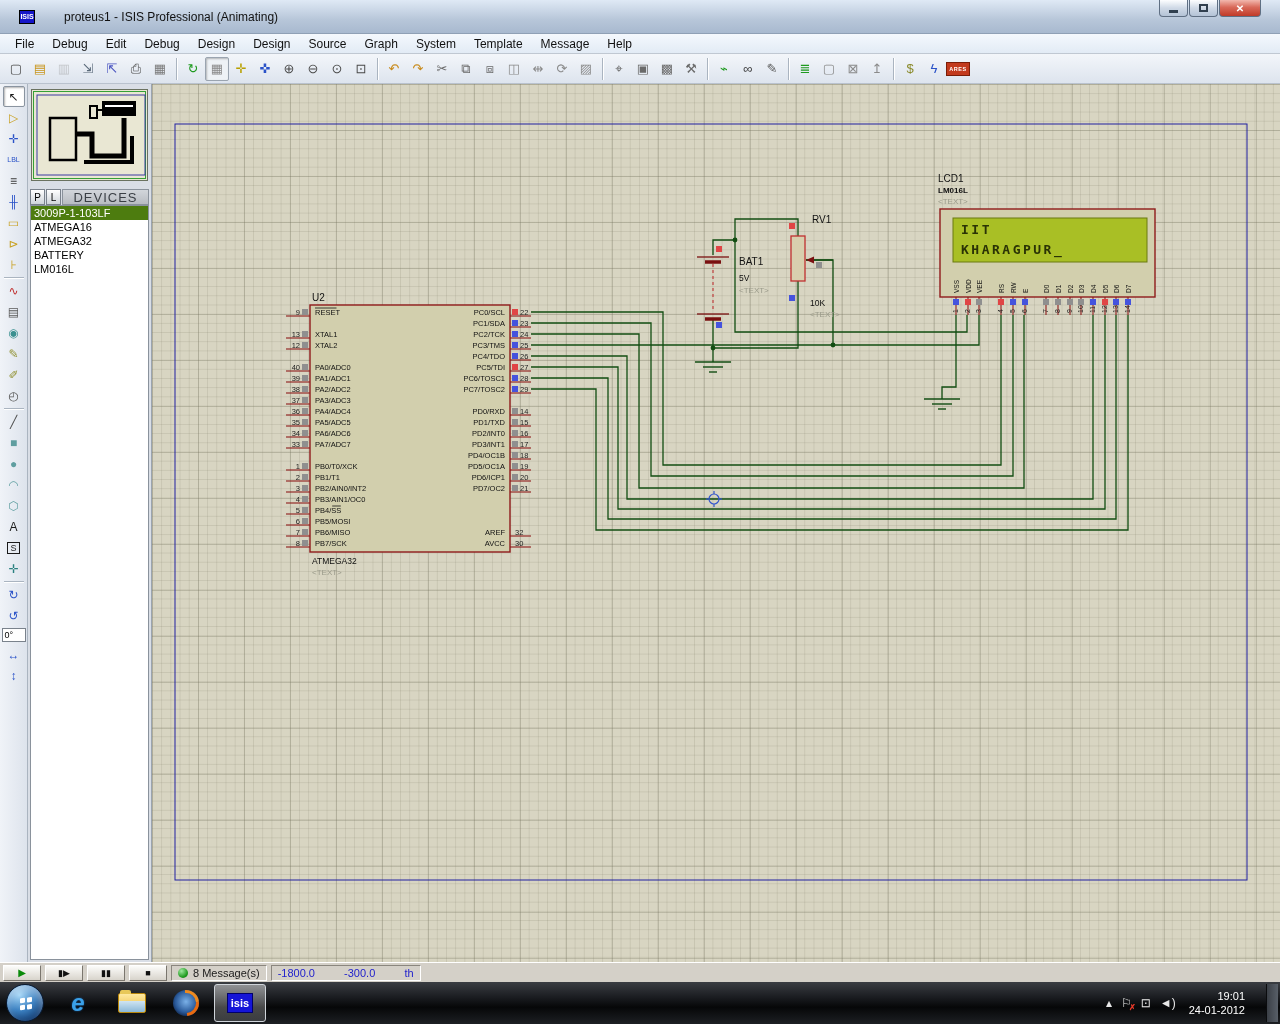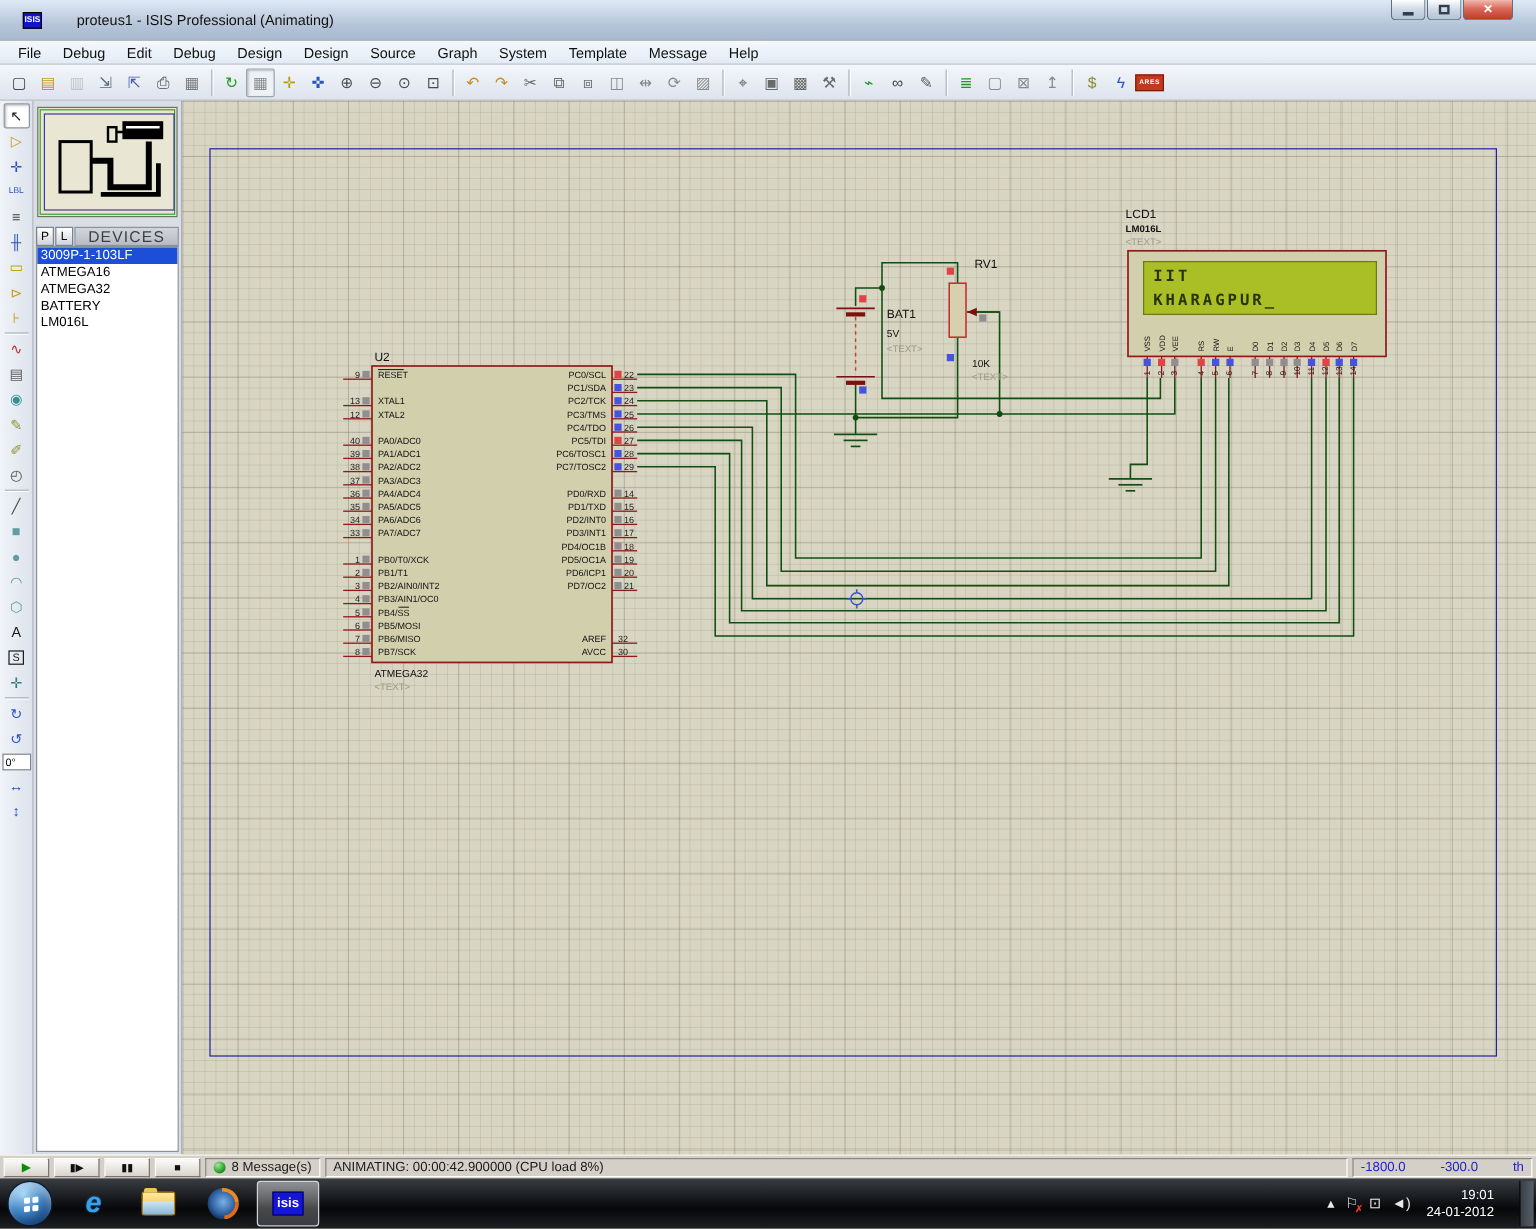--- a/index.html
+++ b/index.html
@@ -40,21 +40,21 @@
   .angle-box { width:24px; height:14px; background:#fff; border:1px solid #7a828c; font-size:9px; display:flex; align-items:center; padding-left:2px; margin:2px 0; }
 
   .sidepanel { width:124px; background:#d9dee6; border-right:1px solid #9aa4b0; display:flex; flex-direction:column; }
   .preview { margin:5px 3px 8px 3px; height:92px; border:1px solid #6a7260; background:#e9e7d3; padding:1px; }
   .preview-inner { width:100%; height:100%; border:1px solid #35a035; position:relative; }
   .selector-head { display:flex; align-items:stretch; height:16px; margin:0 2px; }
   .pl-btn { width:15px; background:linear-gradient(#fff,#cfd4da); border:1px solid #7a828c; font-size:10px; display:flex; align-items:center; justify-content:center; cursor:pointer; margin-right:1px; }
   .devices-header { flex:1; background:linear-gradient(#d2d6db,#b8bcc2); border:1px solid #8a929c; font-size:13px; color:#3a3f45; display:flex; align-items:center; justify-content:center; letter-spacing:1px; }
   .device-list { flex:1; background:#fff; border:1px solid #8a929c; margin:0 2px 2px 2px; overflow:hidden; font-size:11px; }
   .dev-item { padding:1px 3px; color:#000; cursor:pointer; white-space:nowrap; }
-  .dev-item.selected { background:#1d4ed8; color:#fff; }
+  .dev-item.selected { background:#4d7c0f; color:#fff; }
 
   .canvas { flex:1; position:relative; background-color:#d8d5c2;
     background-image:
       linear-gradient(rgba(125,122,100,.18) 1px, transparent 1px),
       linear-gradient(90deg, rgba(125,122,100,.18) 1px, transparent 1px),
       linear-gradient(rgba(110,108,88,.28) 1px, transparent 1px),
       linear-gradient(90deg, rgba(110,108,88,.28) 1px, transparent 1px);
     background-size: 9.2px 9.2px, 9.2px 9.2px, 46px 46px, 46px 46px; }
   .canvas svg { position:absolute; left:0; top:0; }
 
@@ -659,23 +659,20 @@
     <div class="simbtn">
         <span>▮▮</span>
       </div>
     <div class="simbtn">
         <span>■</span>
       </div>
     <div class="panel">
       <span class="msg-dot"></span>
       <span>8 Message(s)</span>
     </div>
-    <div class="panel status-anim">
-      <span>ANIMATING: 00:00:42.900000 (CPU load 8%)</span>
-    </div>
     <div class="panel coords">
       <span>-1800.0</span>
       <span>-300.0</span>
       <span>th</span>
     </div>
   </div>
 
   <div class="taskbar">
     <div class="startorb">
         <span class="winflag"></span>

